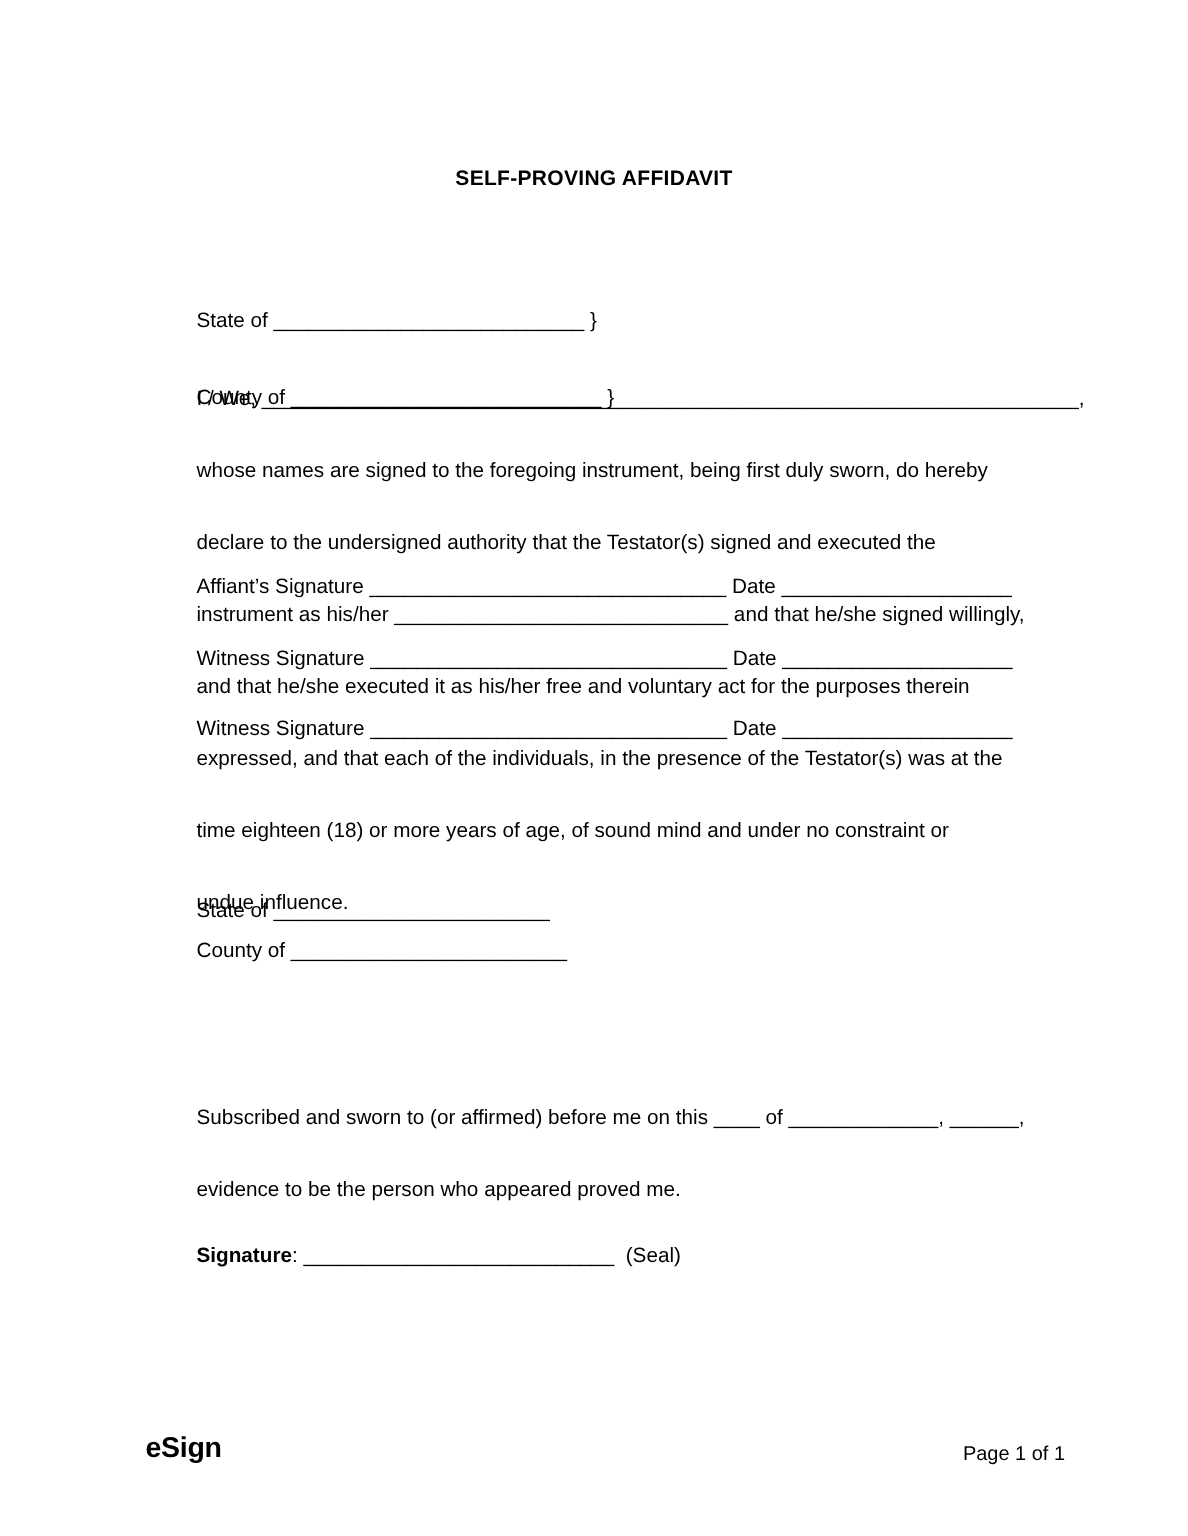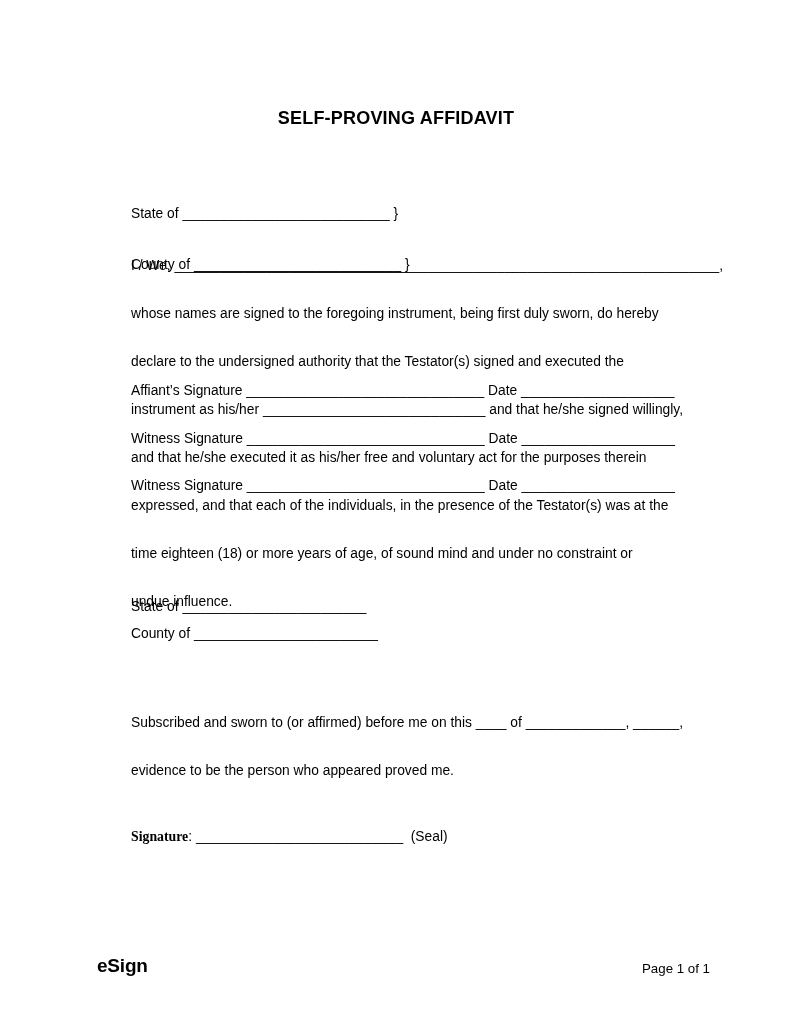--- a/index.html
+++ b/index.html
@@ -15,45 +15,45 @@
     font-family: "Liberation Sans", sans-serif;
     color: #000000;
     overflow: hidden;
   }
   .doc-title {
     position: absolute;
     left: 0;
     top: 105px;
     width: 792px;
     text-align: center;
-    font-size: 18px;
+    font-size: 14px;
     line-height: 26px;
     font-weight: bold;
     letter-spacing: 0.2px;
   }
   .txt {
     position: absolute;
     left: 92px;
     font-size: 13.8px;
     line-height: 16px;
     white-space: pre;
     margin-left: 39px;
   }
   .venue-top { top: 171px; line-height: 17px; }
   .affidavit-para { top: 226px; }
   .sig-row-1 { top: 383px; }
   .sig-row-2 { top: 431px; }
   .sig-row-3 { top: 478px; }
   .venue2-state { top: 599px; }
   .venue2-county { top: 626px; }
-  .notary-para { top: 683px; }
+  .notary-para { top: 705px; }
   .witness-clause { top: 778px; }
   .notary-sig { top: 829px; }
   .commission { top: 873px; }
-  .bold { font-weight: bold; font-family: Liberation Serif, serif; }
+  .bold { font-weight: bold; }
   .footer-brand {
     position: absolute;
     left: 97px;
     top: 956px;
     font-size: 19px;
     line-height: 20px;
     font-weight: bold;
     letter-spacing: -0.2px;
   }
   .footer-page {

